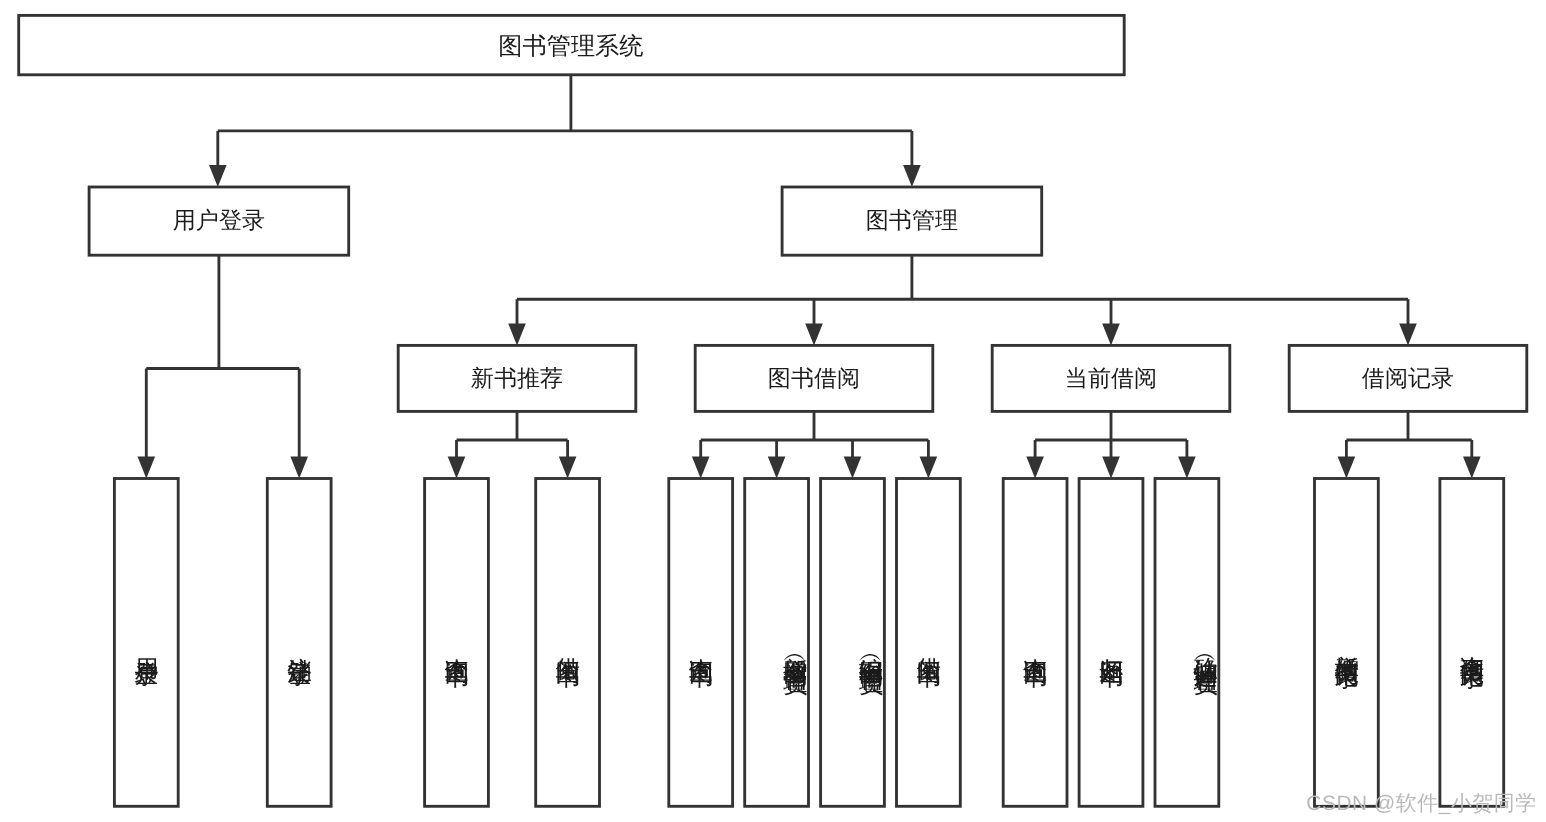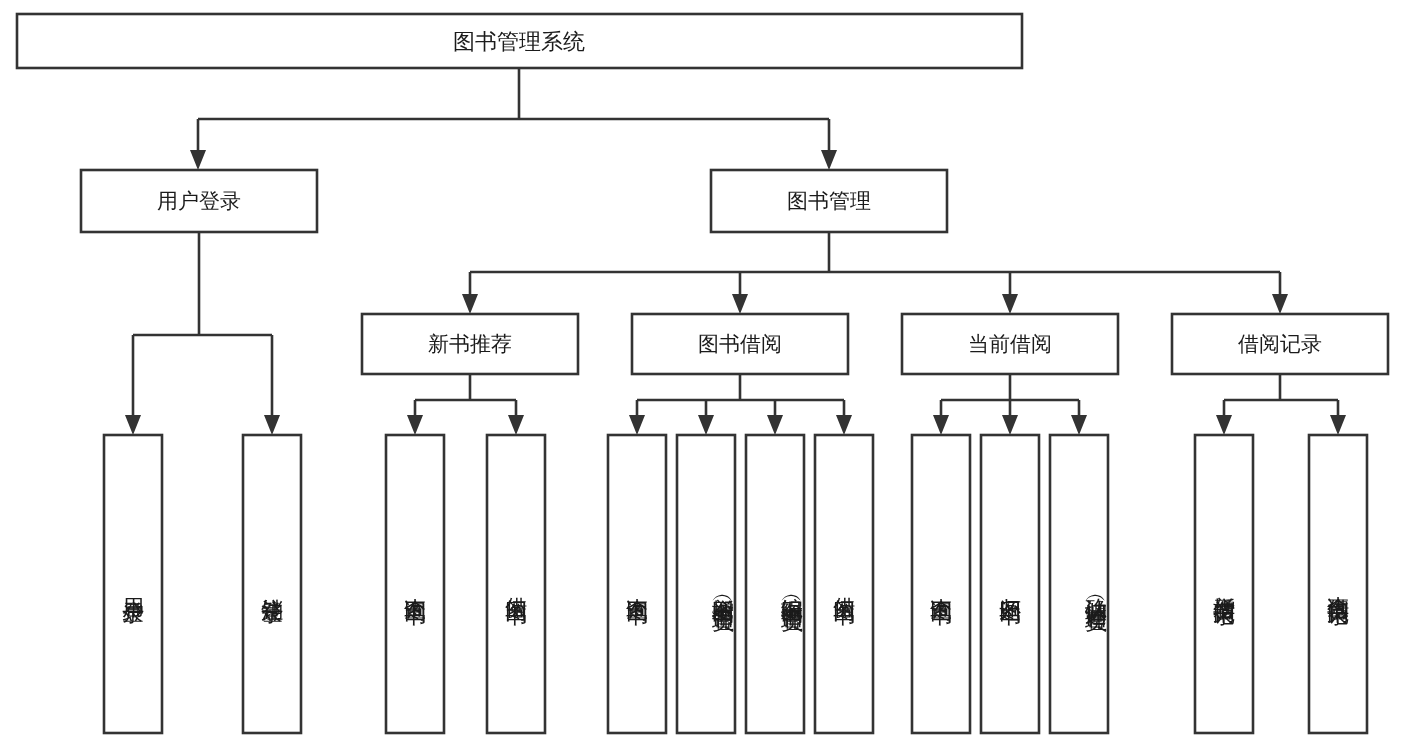--- a/index.html
+++ b/index.html
@@ -221,14 +221,15 @@
   <div class="vlabel" style="left:608px;  top:435px; width:58px; height:298px;">查询图书</div>
   <div class="vlabel" style="left:677px;  top:435px; width:58px; height:298px; align-items:flex-start; padding-top:10px; box-sizing:border-box;">新增图书（管理员）</div>
   <div class="vlabel" style="left:746px;  top:435px; width:58px; height:298px; align-items:flex-start; padding-top:10px; box-sizing:border-box;">编辑图书（管理员）</div>
   <div class="vlabel" style="left:815px;  top:435px; width:58px; height:298px;">借阅图书</div>
   <div class="vlabel" style="left:912px;  top:435px; width:58px; height:298px;">查询图书</div>
   <div class="vlabel" style="left:981px;  top:435px; width:58px; height:298px;">归还图书</div>
   <div class="vlabel" style="left:1050px; top:435px; width:58px; height:298px; align-items:flex-start; padding-top:10px; box-sizing:border-box;">确认归还（管理员）</div>
   <div class="vlabel" style="left:1195px; top:435px; width:58px; height:298px;">新增借阅记录</div>
   <div class="vlabel" style="left:1309px; top:435px; width:58px; height:298px;">查询借阅记录</div>
 
+  <div class="watermark">CSDN @软件_小贺同学</div>
 
 </div>
 
 </body></html>

